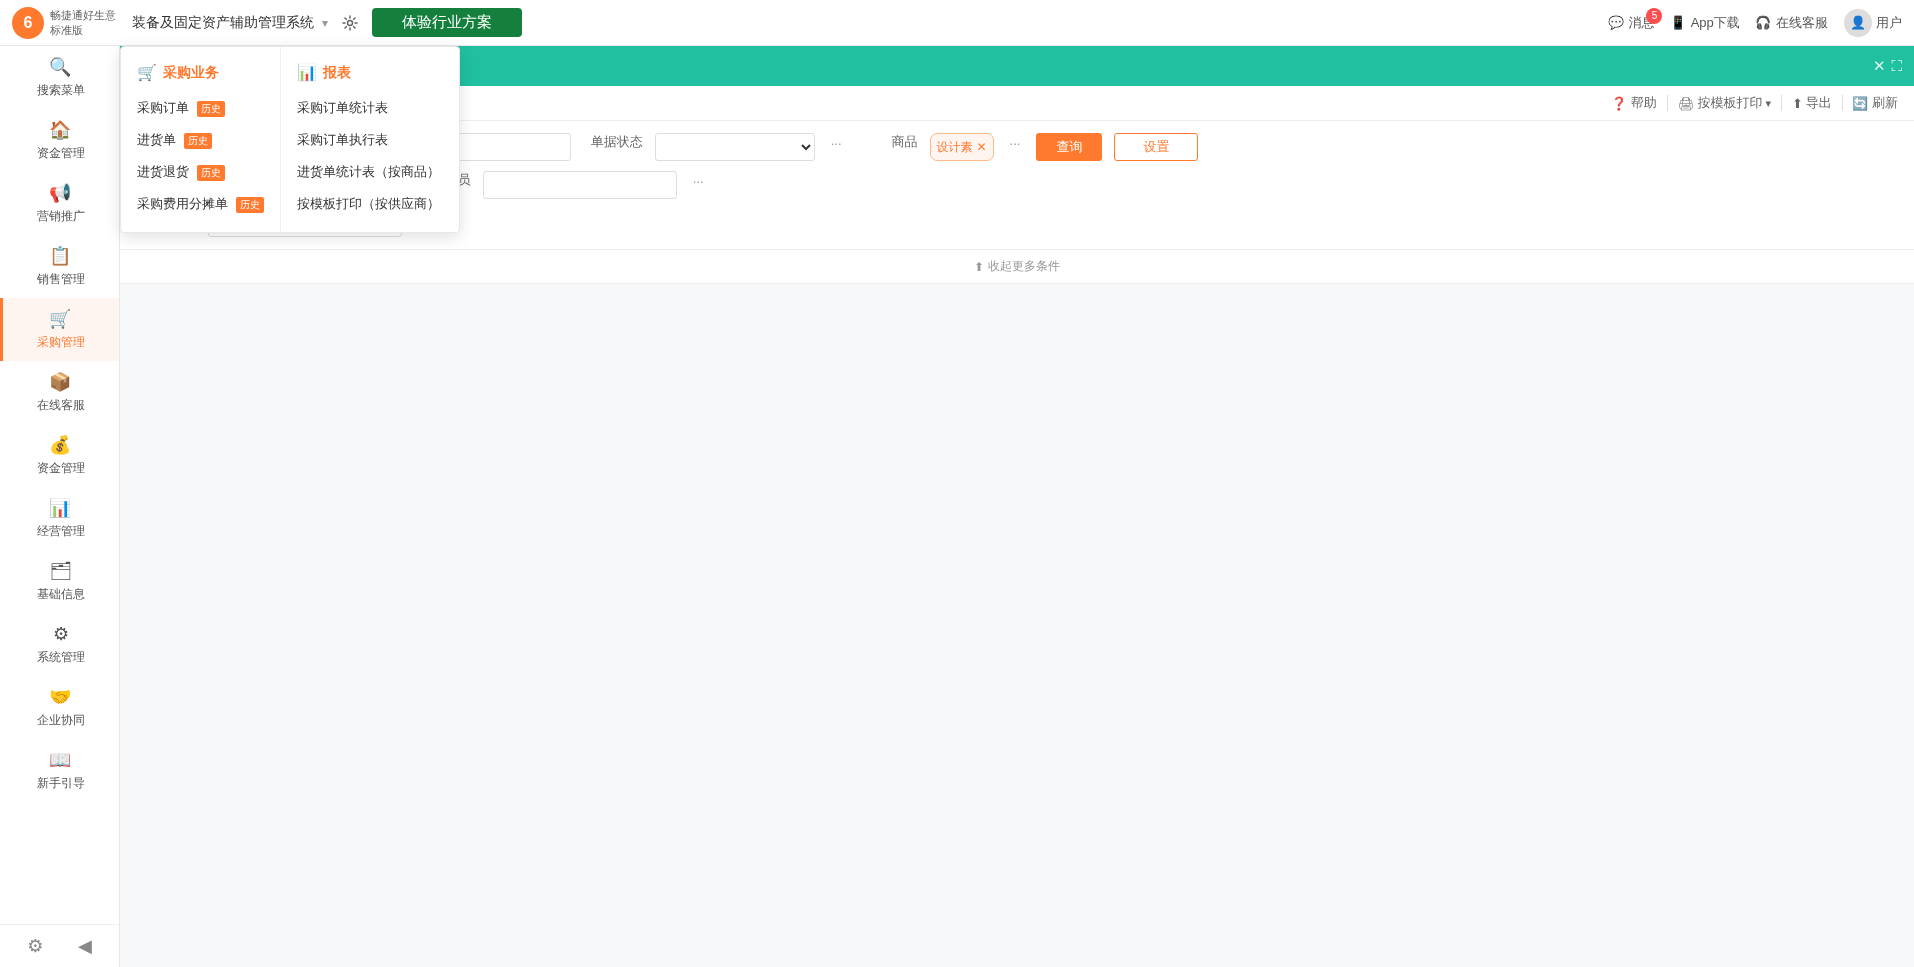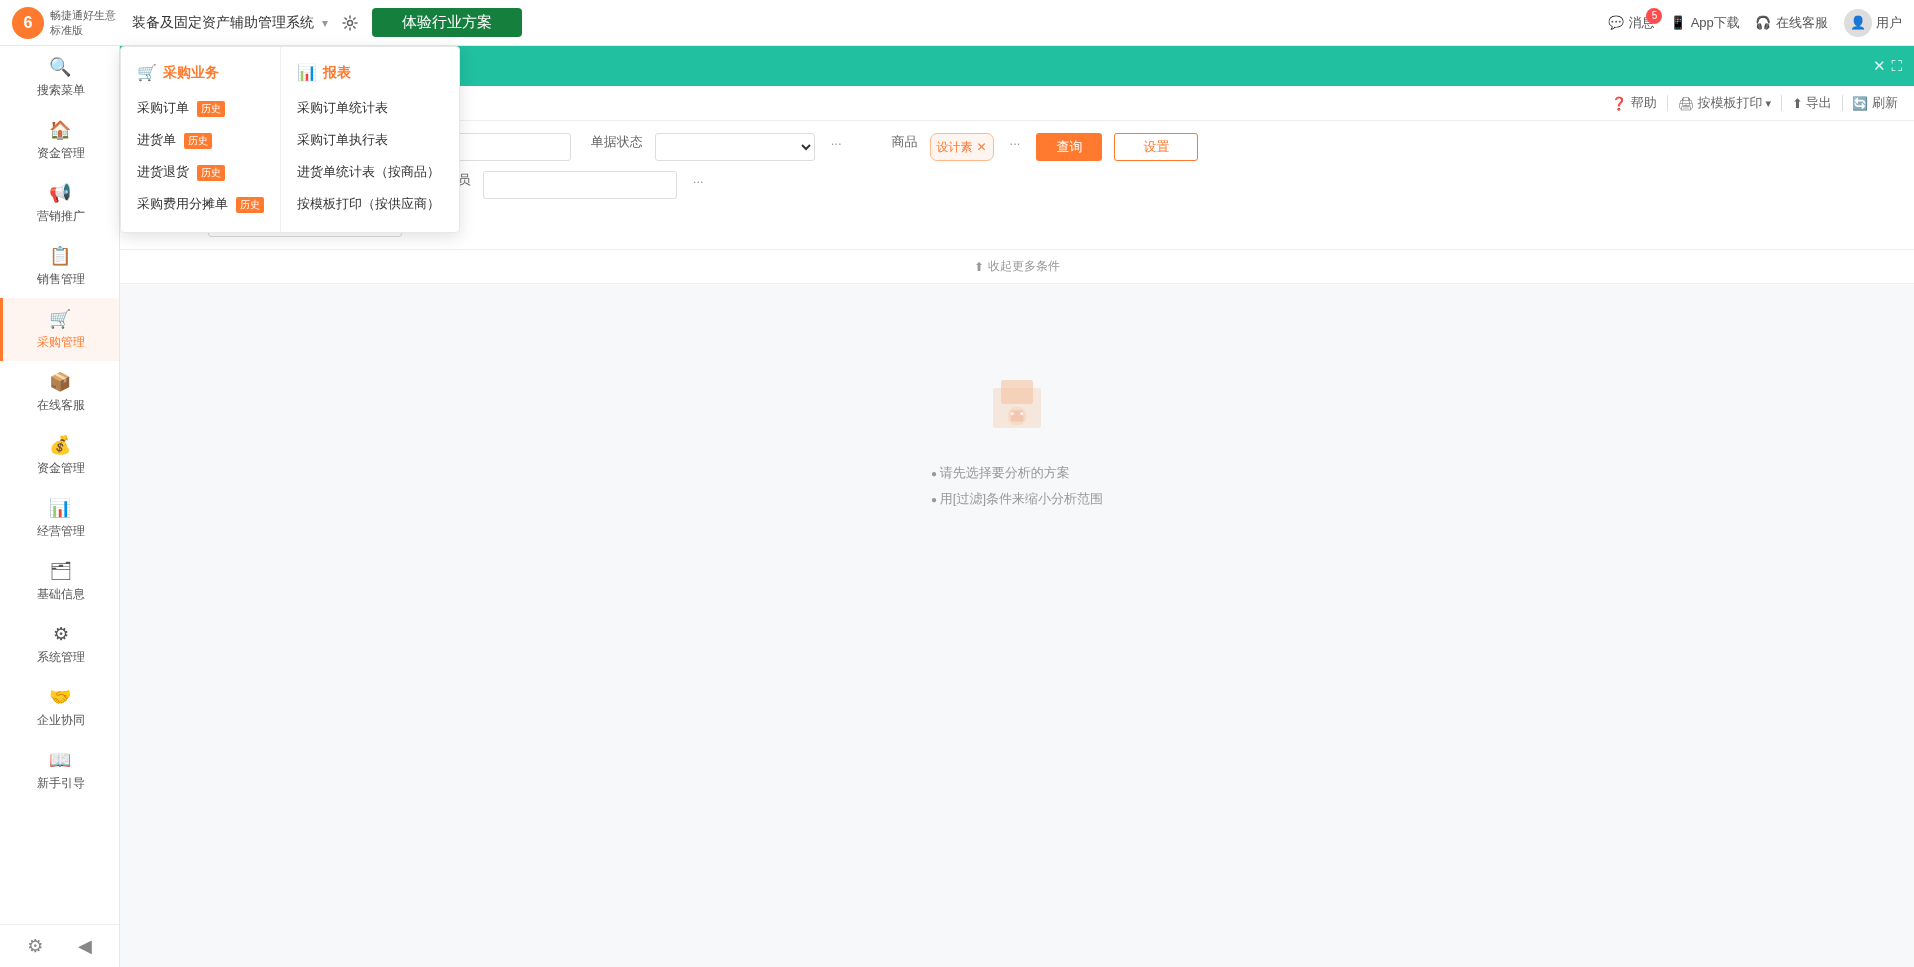--- a/index.html
+++ b/index.html
@@ -616,34 +616,20 @@
         </div>
       </div>
 
       <div class="collapse-row">
         <div class="collapse-btn">
           <span>⬆</span>
           <span>收起更多条件</span>
         </div>
       </div>
 
-      <div class="empty-state">
-        <svg class="empty-icon" viewBox="0 0 100 100" xmlns="http://www.w3.org/2000/svg">
-          <rect x="20" y="30" width="60" height="50" rx="4" fill="#f5c09a" opacity="0.5"></rect>
-          <rect x="30" y="20" width="40" height="30" rx="3" fill="#f5a06a" opacity="0.6"></rect>
-          <circle cx="50" cy="65" r="12" fill="#f5c09a" opacity="0.7"></circle>
-          <rect x="42" y="58" width="16" height="14" rx="2" fill="#e8865a" opacity="0.5"></rect>
-          <circle cx="44" cy="62" r="2" fill="#fff" opacity="0.8"></circle>
-          <circle cx="56" cy="62" r="2" fill="#fff" opacity="0.8"></circle>
-        </svg>
-        <ul class="empty-tips">
-          <li>请先选择要分析的方案</li>
-          <li>用[过滤]条件来缩小分析范围</li>
-        </ul>
-      </div>
 
     </div>
   </div>
 </div>
 
 <div class="dropdown-menu">
   <div class="dropdown-col">
     <div class="dropdown-col-header">
       <span class="dropdown-col-icon">🛒</span>
       <span>采购业务</span>

